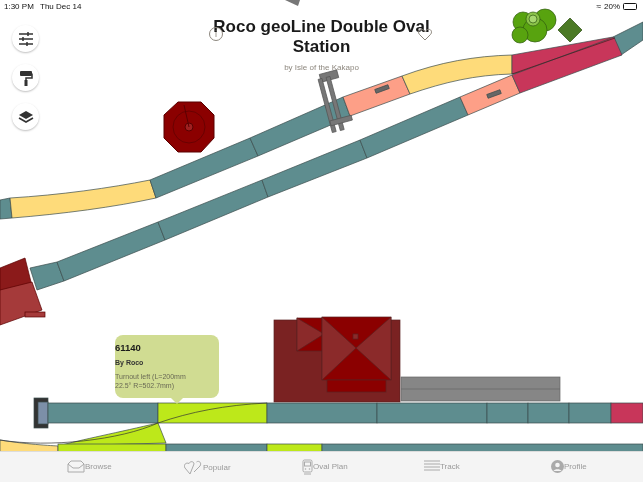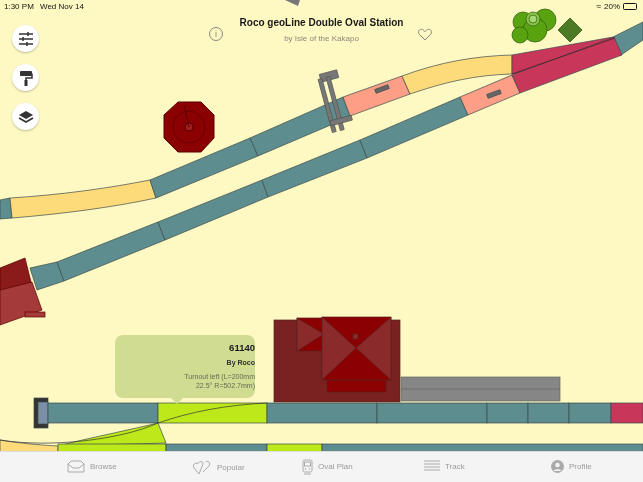--- a/index.html
+++ b/index.html
@@ -1,37 +1,37 @@
 <!DOCTYPE html>
 <html><head>
 <meta charset="utf-8">
 <style>
   * { margin:0; padding:0; box-sizing:border-box; }
   html, body { width:643px; height:482px; overflow:hidden; background:#9b958c; font-family:"Liberation Sans", sans-serif; }
-  #app { position:relative; width:643px; height:482px; background:#fef9c3; overflow:hidden; }
+  #app { position:relative; width:643px; height:482px; background:#ffffff; overflow:hidden; }
   #canvas { position:absolute; left:0; top:0; width:643px; height:482px; }
   .statusbar { position:absolute; left:0; top:0; width:643px; height:14px; font-size:8px; color:#111; }
   .status-time { position:absolute; left:4px; top:2px; }
   .status-date { position:absolute; left:40px; top:2px; }
   .status-right { position:absolute; right:6px; top:2px; display:flex; align-items:center; gap:3px; }
   .battery { width:14px; height:7px; border:1px solid #111; border-radius:1.5px; position:relative; padding:1px; }
   .battery-fill { width:100%; height:100%; background:#111; }
   .titlebox { position:absolute; left:200px; top:17px; width:243px; text-align:center; }
-  .title { font-size:10px; font-weight:bold; color:#1a1a1a; }
+  .title { font-size:17px; font-weight:bold; color:#1a1a1a; }
   .subtitle { font-size:8px; color:#8d877e; margin-top:6px; }
   .info-icon { position:absolute; left:209px; top:27px; width:14px; height:14px; border:1px solid #8d877e; border-radius:50%; color:#8d877e; font-size:9px; text-align:center; line-height:12px; }
   .heart-icon { position:absolute; left:417px; top:26px; width:16px; height:16px; }
   .fab { position:absolute; left:12px; width:27px; height:27px; background:#fff; border-radius:50%; display:flex; align-items:center; justify-content:center; box-shadow:0 1px 2px rgba(0,0,0,.25); }
-  .tooltip { position:absolute; left:115px; top:335px; width:140px; height:63px; background:#d0dc92; border-radius:8px; text-align:right; }
+  .tooltip { position:absolute; left:115px; top:335px; width:104px; height:63px; background:#d0dc92; border-radius:8px; text-align:left; }
   .tooltip::after { content:""; position:absolute; left:56px; bottom:-6px; border-left:6px solid transparent; border-right:6px solid transparent; border-top:6px solid #d0dc92; }
   .tt-id { font-size:9.5px; font-weight:bold; color:#1b1b1b; margin-top:7px; }
   .tt-by { font-size:7px; font-weight:bold; color:#333; margin-top:6px; }
   .tt-desc { font-size:7px; color:#6a6a55; margin-top:6px; line-height:9px; }
   .tabbar { position:absolute; left:0; top:451px; width:643px; height:31px; background:#f4f4f4; border-top:1px solid #dcdcdc; }
-  .tab { position:absolute; top:8px; display:flex; align-items:center; gap:5px; font-size:8px; color:#9a9a9a; }
+  .tab { position:absolute; top:8px; display:flex; align-items:center; font-size:8px; color:#9a9a9a; }
 </style>
 </head>
 <body>
 
 <div id="app">
 
   <svg id="canvas" viewBox="0 0 643 482">
 
     <polygon points="285,0 300,0 298,6" fill="#777"></polygon>
 
@@ -123,21 +123,21 @@
       <circle cx="535" cy="30" r="12" fill="#58a30f"></circle>
       <circle cx="520" cy="35" r="8" fill="#58a30f"></circle>
       <circle cx="533" cy="19" r="7" fill="#8bc34a"></circle>
       <circle cx="533" cy="19" r="4" fill="#a7d770"></circle>
       <polygon points="570,18 582,30 570,42 558,30" fill="#4c7a25" stroke="#2a4a10"></polygon>
     </g>
   </svg>
 
   <div class="statusbar">
     <span class="status-time">1:30 PM</span>
-    <span class="status-date">Wed Nov 14</span>
+    <span class="status-date">Thu Dec 14</span>
     <div class="status-right">
       <span>≈</span>
       <span>20%</span>
       <span class="battery"><span class="battery-fill"></span></span>
     </div>
   </div>
 
   <div class="titlebox">
     <div class="title">Roco geoLine Double Oval Station</div>
     <div class="subtitle">by Isle of the Kakapo</div>
@@ -180,21 +180,21 @@
     </div>
   </div>
 
   <div class="tabbar">
     <div class="tab" style="left:67px">
       <svg width="18" height="13" viewBox="0 0 18 13">
           <path d="M1 4 L4 1 L14 1 L17 4 L17 12 L1 12 Z M1 4 L6 8 L12 8 L17 4" fill="none" stroke="#aaa"></path>
         </svg>
       <span>Browse</span>
     </div>
-    <div class="tab" style="left:193px">
+    <div class="tab" style="left:184px">
       <svg width="19" height="15" viewBox="0 0 19 15">
           <path d="M6 14 L1 8 C-1 5 2 2 5 3.5 C6 1 10 1 10 4 L6 14 Z M10 12 L16 6 C18 3 15 0 12.5 2" fill="none" stroke="#aaa"></path>
         </svg>
       <span>Popular</span>
     </div>
     <div class="tab" style="left:302px;top:6px">
       <svg width="11" height="17" viewBox="0 0 11 17">
           <rect x="1" y="2" width="9" height="12" rx="1.5" fill="none" stroke="#aaa"></rect>
           <rect x="2.5" y="4" width="6" height="4" fill="none" stroke="#aaa"></rect>
           <circle cx="3.5" cy="11" r="0.8" fill="#aaa"></circle>

